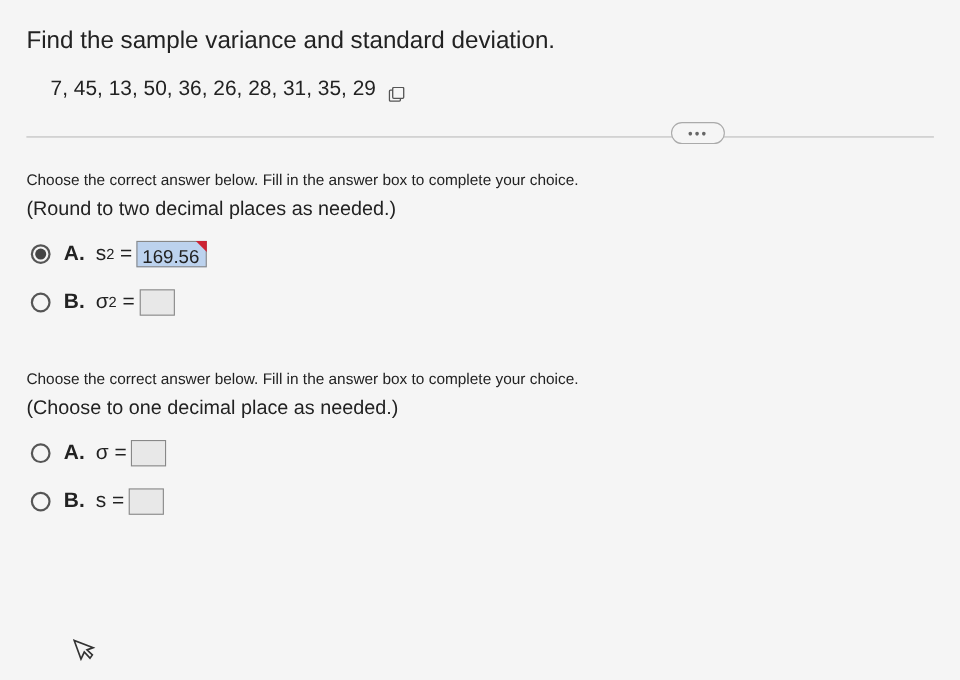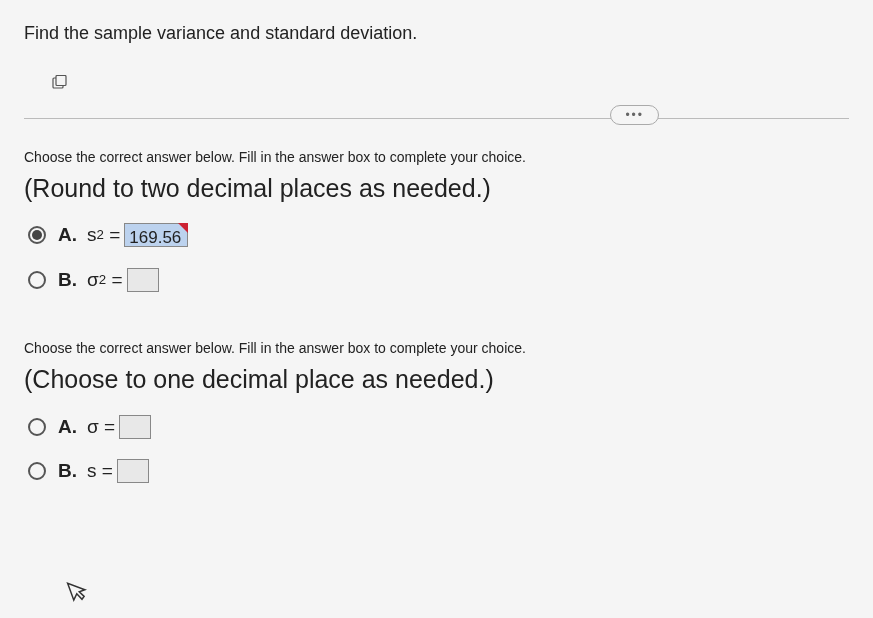--- a/index.html
+++ b/index.html
@@ -12,21 +12,21 @@
       background: #f5f5f5;
       width: 873px;
       height: 618px;
       overflow: hidden;
       padding: 20px 24px;
       color: #222;
       font-size: 18px;
       line-height: 1.5;
     }
     .question-text {
-      font-size: 18px;
+      font-size: 22px;
       margin-bottom: 14px;
     }
     .data-row {
       margin-left: 22px;
       font-size: 19px;
       margin-bottom: 28px;
     }
     .copy-icon {
       display: inline-block;
       width: 16px;
@@ -53,21 +53,21 @@
       font-size: 12px;
       letter-spacing: 2px;
       color: #666;
       cursor: pointer;
     }
     .instruction {
       font-size: 14px;
       margin-bottom: 2px;
     }
     .sub-instruction {
-      font-size: 25px;
+      font-size: 18px;
       margin-bottom: 14px;
     }
     .choice-row {
       display: flex;
       align-items: center;
       margin-left: 4px;
       margin-bottom: 16px;
       font-size: 19px;
     }
     .radio {
@@ -138,20 +138,21 @@
       color: #333;
       transform: rotate(-20deg);
     }
   </style>
 </head>
 <body>
 
 <div class="question-text">Find the sample variance and standard deviation.</div>
 
 <div class="data-row">
+  <span>7, 45, 13, 50, 36, 26, 28, 31, 35, 29</span>
   <span class="copy-icon">
     <svg viewBox="0 0 16 14" width="16" height="14">
       <rect x="1" y="3" width="10" height="10" rx="1" fill="none" stroke="#555" stroke-width="1.2"></rect>
       <rect x="4" y="0.5" width="10" height="10" rx="1" fill="#f5f5f5" stroke="#555" stroke-width="1.2"></rect>
     </svg>
   </span>
 </div>
 
 <div class="divider-wrap">
   <hr class="divider">

